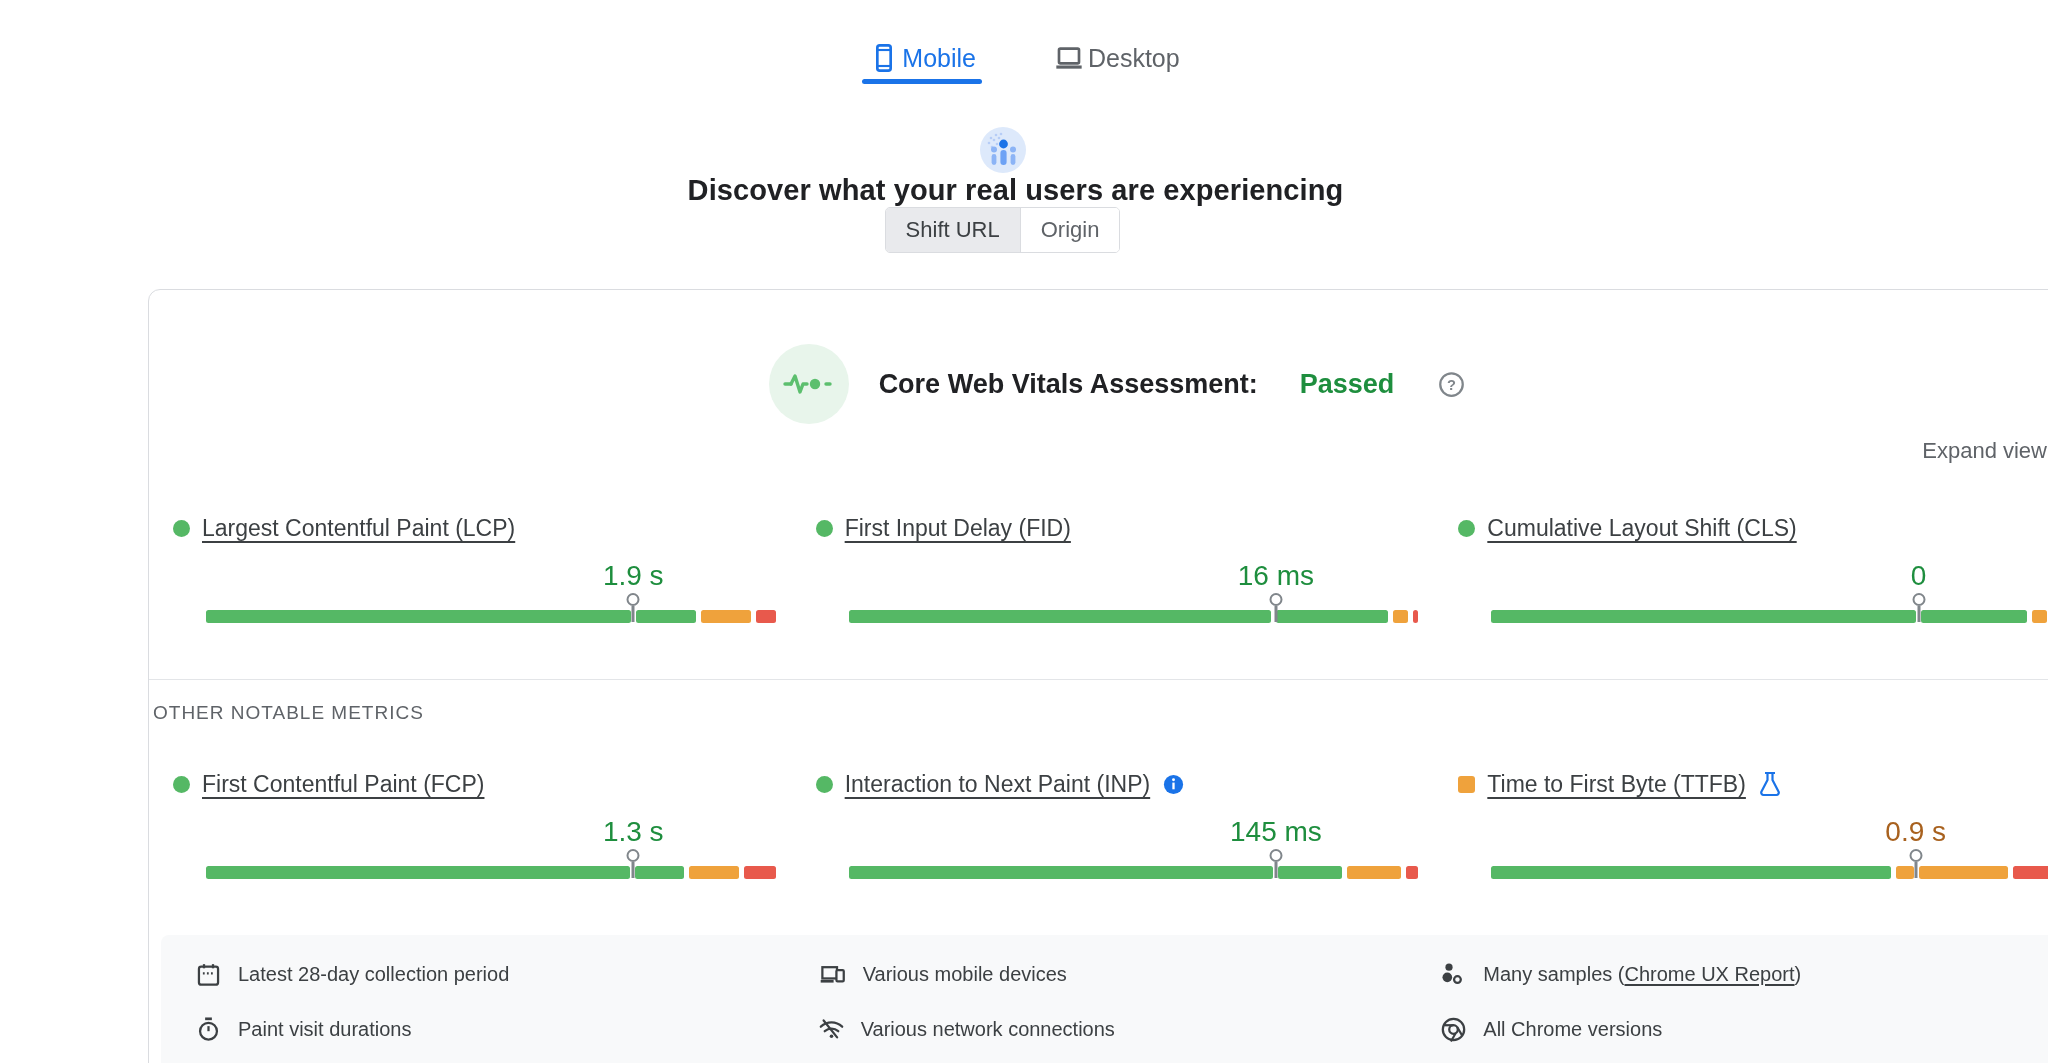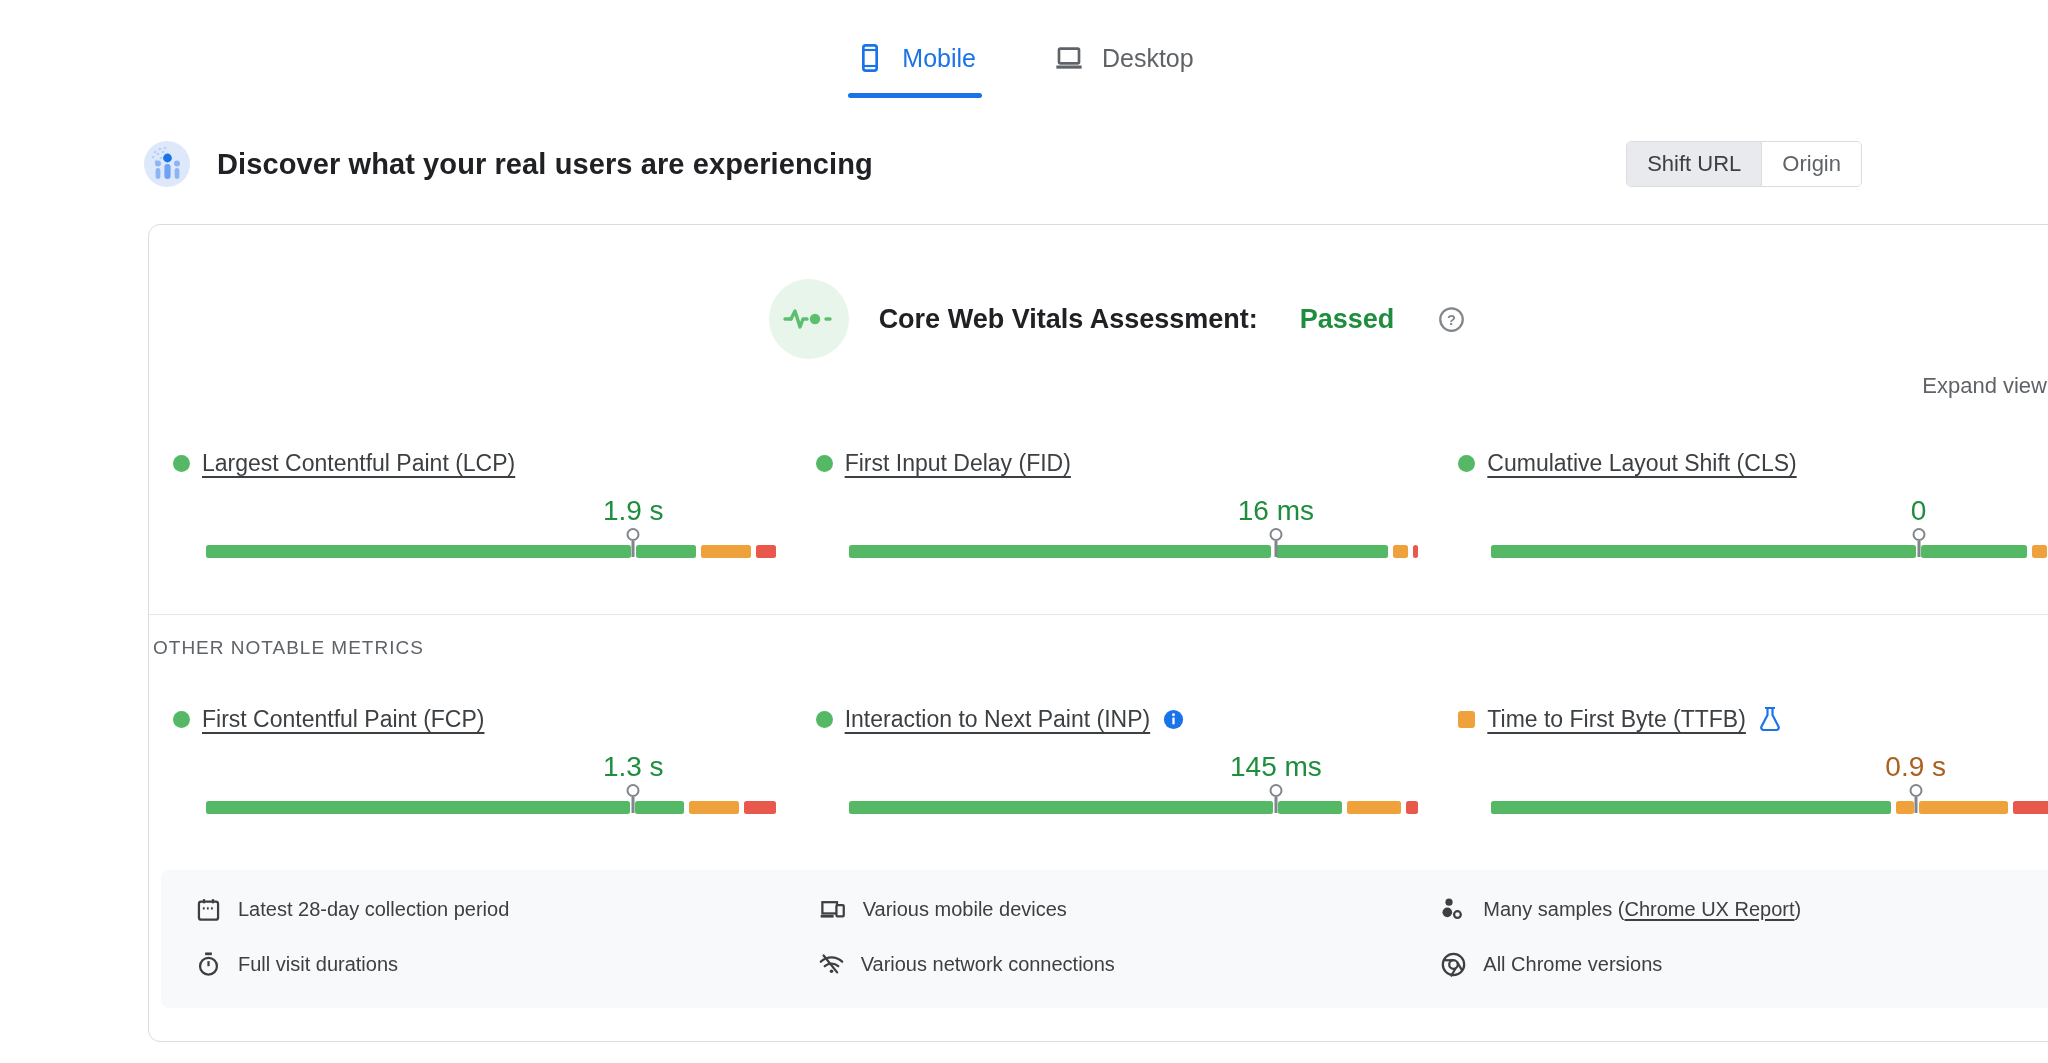--- a/index.html
+++ b/index.html
@@ -5,29 +5,29 @@
   * { margin:0; padding:0; box-sizing:border-box; }
   html,body { background:#ffffff; }
   body {
     width:2048px; height:1063px; position:relative; overflow:hidden;
     font-family:"Liberation Sans", sans-serif; color:#202124;
     -webkit-font-smoothing:antialiased;
   }
 
   
   .tabs { display:flex; justify-content:center; gap:64px; margin-top:34px; }
-  .tab { display:flex; align-items:center; gap:16px; font-size:25px; font-weight:500;
-         color:#5f6368; padding:8px 6px 24px 6px; position:relative; cursor:pointer; }
+  .tab { display:flex; align-items:center; gap:2px; font-size:25px; font-weight:500;
+         color:#5f6368; padding:8px 6px 10px 6px; position:relative; cursor:pointer; }
   .tab.active { color:#1a73e8; }
   .tab.active::after { content:""; position:absolute; left:0; right:0; bottom:0;
          height:5px; background:#1a73e8; border-radius:4px; }
   .tab svg { display:block; }
 
   
-  .field-header { display:flex; align-items:center; margin:42px 186px 0 143px; }
+  .field-header { display:flex; align-items:center; margin:42px 186px 0 143px;flex-direction:column; }
   .fh-avatar { width:48px; height:48px; flex:0 0 auto; }
   .fh-title { font-size:29px; font-weight:700; color:#202124; margin-left:26px; flex:1 1 auto; letter-spacing:.1px; }
   .scope-toggle { display:flex; border:1px solid #dadce0; border-radius:5px; overflow:hidden;
          font-size:22px; color:#3c4043; }
   .scope-toggle .opt { padding:9px 20px; background:#ffffff; cursor:pointer; white-space:nowrap; color:#5f6368;}
   .scope-toggle .opt.selected { background:#e9eaed; color:#3c4043; }
   .scope-toggle .opt + .opt { border-left:1px solid #dadce0; }
 
   
   .card { position:relative; margin:36px 0 0 148px; width:1938px; height:818px;
@@ -338,21 +338,21 @@
           <span><span>Many samples (</span><span class="f-link">Chrome UX Report</span><span>)</span></span>
         </div>
         <div class="f-cell">
           <span style="display: flex;">
             <svg width="27" height="27" viewBox="0 0 24 24" fill="none" stroke="#3c4043" stroke-width="2">
               <circle cx="12" cy="13.5" r="7.5"></circle>
               <line x1="9" y1="2.5" x2="15" y2="2.5" stroke-width="2.4"></line>
               <line x1="12" y1="13.5" x2="12" y2="9"></line>
             </svg>
           </span>
-          <span>Full visit durations</span>
+          <span>Paint visit durations</span>
         </div>
         <div class="f-cell">
           <span style="display: flex;">
             <svg width="27" height="27" viewBox="0 0 24 24" fill="none" stroke="#3c4043" stroke-width="2" stroke-linecap="round">
               <path d="M2.5 9.5 C8 4.5 16 4.5 21.5 9.5"></path>
               <path d="M6 13.5 C9.5 10.5 14.5 10.5 18 13.5"></path>
               <circle cx="12" cy="18" r="1.6" fill="#3c4043" stroke="none"></circle>
               <line x1="5" y1="4" x2="17" y2="19"></line>
             </svg>
           </span>

